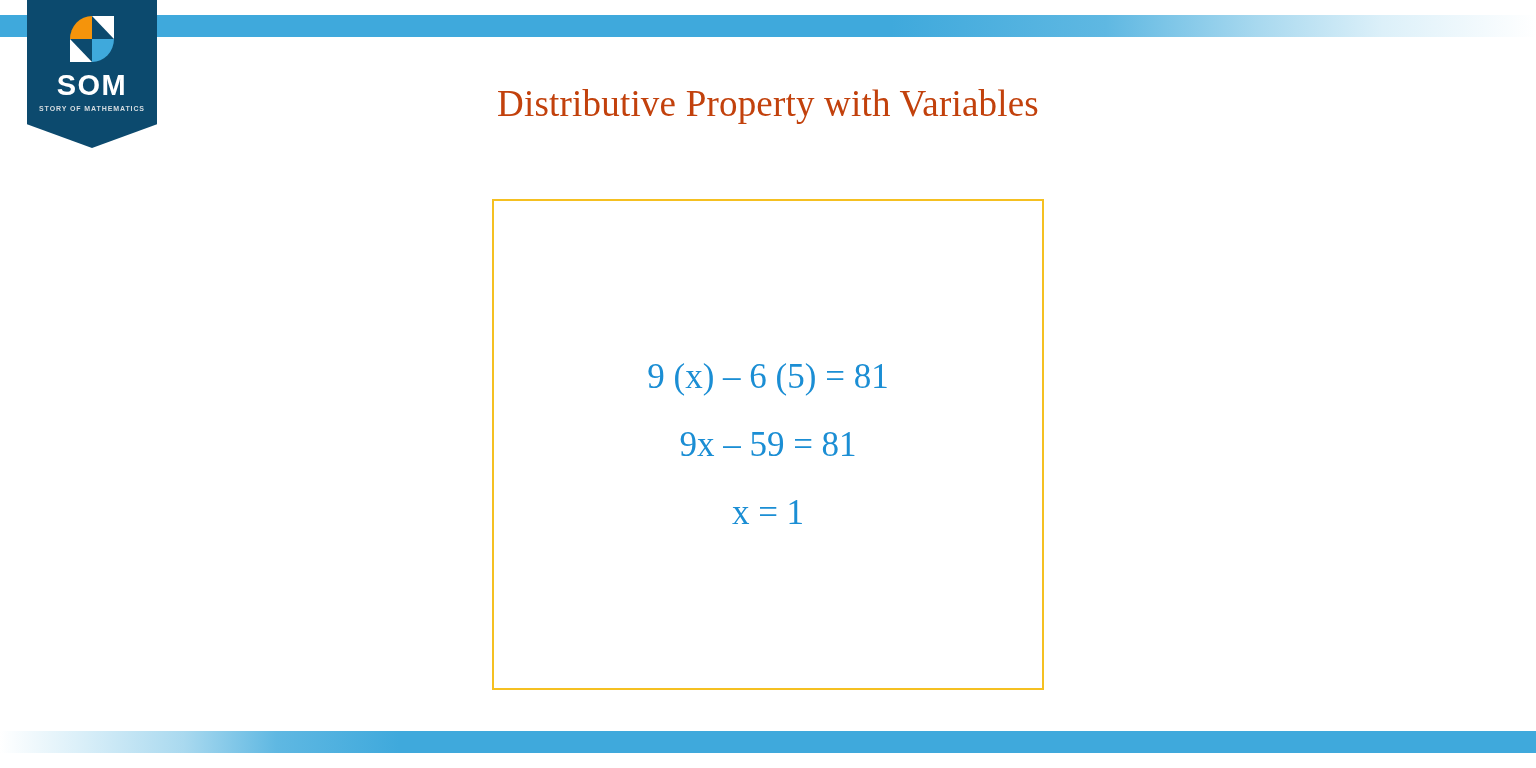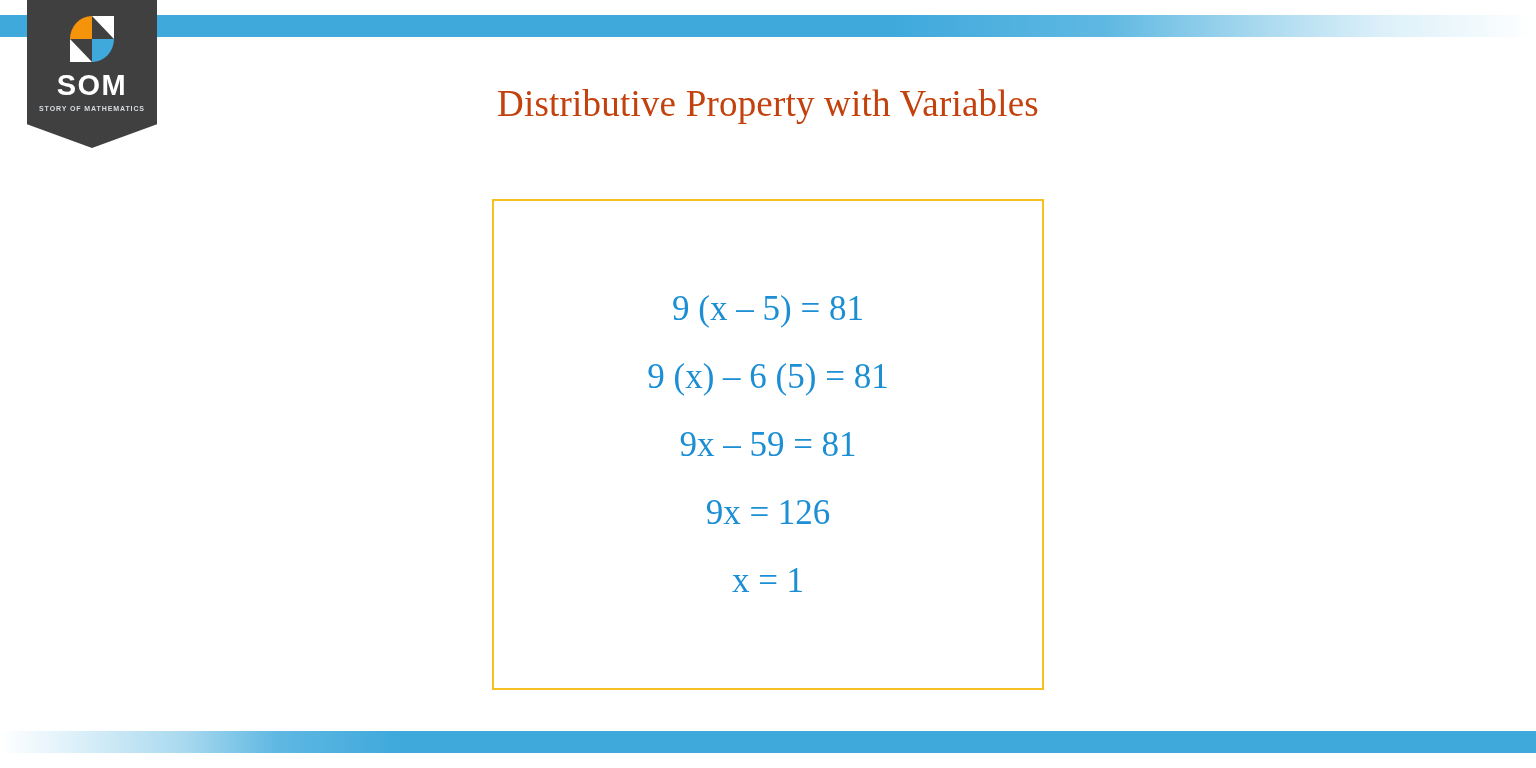--- a/index.html
+++ b/index.html
@@ -43,21 +43,21 @@
         #3fa9dc 100%);
   }
 
   
   .logo-banner {
     position: absolute;
     left: 27px;
     top: 0;
     width: 130px;
     height: 148px;
-    background: #404040;
+    background: #0c4a6e;
     -webkit-clip-path: polygon(0 0, 100% 0, 100% 84%, 50% 100%, 0 84%);
     clip-path: polygon(0 0, 100% 0, 100% 84%, 50% 100%, 0 84%);
     display: flex;
     flex-direction: column;
     align-items: center;
   }
   .logo-mark {
     position: relative;
     width: 44px;
     height: 46px;
@@ -165,20 +165,18 @@
     <div class="q q-bl"></div>
     <div class="q q-br"></div>
   </div>
   <div class="logo-wordmark">SOM</div>
   <div class="logo-tagline">STORY OF MATHEMATICS</div>
 </div>
 
 <div class="page-title">Distributive Property with Variables</div>
 
 <div class="equation-box">
-  <div class="equation-line">9 (x – 5) = 81</div>
   <div class="equation-line">9 (x) – 6 (5) = 81</div>
   <div class="equation-line">9x – 59 = 81</div>
-  <div class="equation-line">9x = 126</div>
   <div class="equation-line">x = 1</div>
 </div>
 
 <div class="stripe stripe-bottom"></div>
 
 </body></html>

